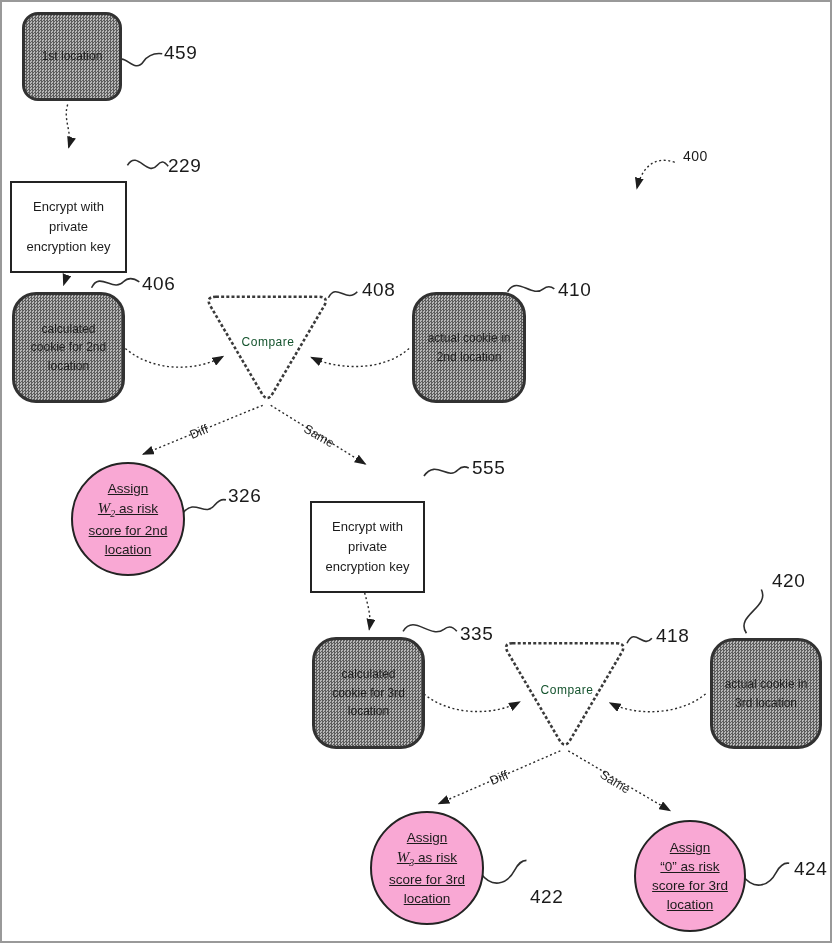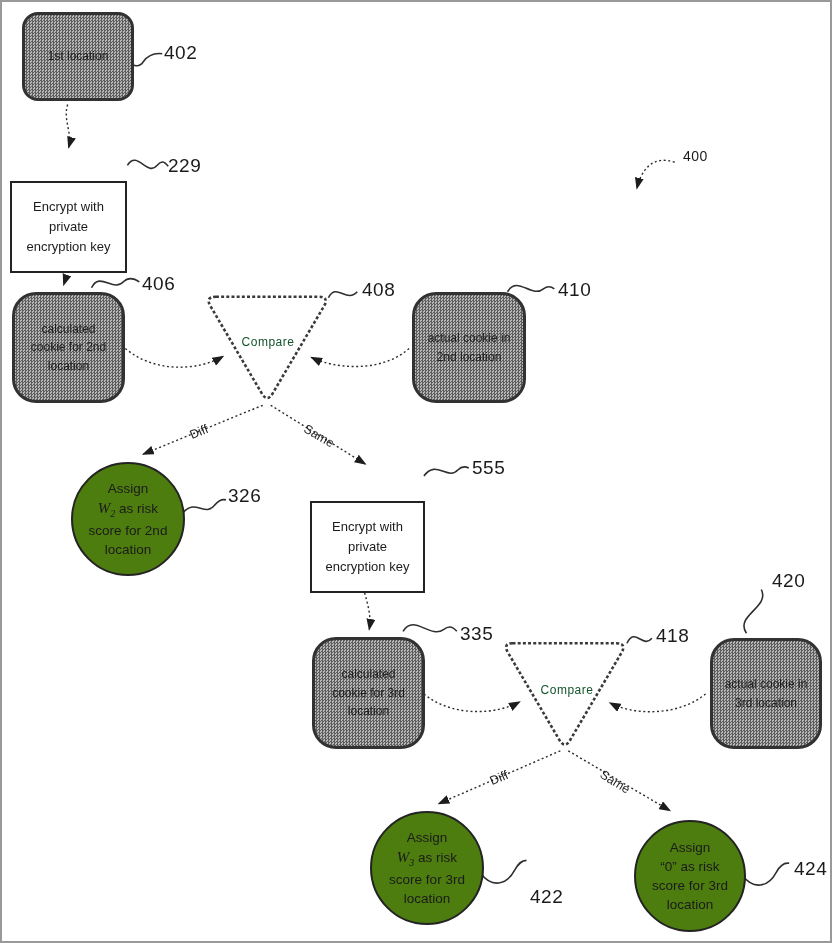--- a/index.html
+++ b/index.html
@@ -19,24 +19,24 @@
     text-align:center; color:rgba(5,5,5,0.78);
     font-size:12px; line-height:1.55; white-space:pre-line;
   }
   .wbox {
     position:absolute; background:#fff; border:2px solid #232323;
     box-sizing:border-box;
     display:flex; align-items:center; justify-content:center;
     text-align:center; font-size:13px; line-height:1.55; white-space:pre-line;margin-top:28px;
   }
   .circle {
-    position:absolute; background:#4d7c0f; border:2px solid #232323;
+    position:absolute; background:#f9a8d4; border:2px solid #232323;
     border-radius:50%; box-sizing:border-box;
     display:flex; flex-direction:column; align-items:center; justify-content:center;
-    text-align:center; font-size:13.5px; line-height:1.42;
+    text-align:center; font-size:13.5px; line-height:1.42;text-decoration:underline;
   }
   .wvar { font-family:"Liberation Serif", serif; font-style:italic; font-size:15px; }
   .wvar sub { font-size:10px; }
   .ref {
     position:absolute; font-size:19px; color:#1b1b1b; letter-spacing:0.5px;
   }
   .fig-ref { font-weight:normal; font-size:14px; }
   .compare-label {
     position:absolute; width:100px; text-align:center;
     color:#14532d; font-size:12px; letter-spacing:0.5px;
@@ -86,21 +86,21 @@
       <path d="M 182 513 C 194 498, 204 518, 214 505 C 218 500, 221 499, 225 500"></path>
       <path d="M 424 476 C 436 459, 448 481, 458 470 C 462 466, 465 466, 469 468"></path>
       <path d="M 403 632 C 414 614, 430 640, 444 630 C 449 626, 453 627, 457 632"></path>
       <path d="M 628 644 C 636 627, 644 650, 653 639"></path>
       <path d="M 748 634 C 736 616, 772 608, 763 590"></path>
       <path d="M 481 875 C 492 890, 507 887, 515 872 C 519 865, 522 862, 527 862"></path>
       <path d="M 744 877 C 755 892, 770 889, 778 874 C 782 867, 786 864, 791 865"></path>
     </g>
   </svg>
 
-  <div class="shaded" style="left:20px;top:10px;width:112px;height:89px;border-radius:16px;">1st location</div>
+  <div class="shaded" style="left:20px;top:10px;width:100px;height:89px;border-radius:16px;">1st location</div>
 
   <div class="wbox" style="left:8px;top:151px;width:117px;height:92px;">Encrypt with
 private
 encryption key</div>
 
   <div class="shaded" style="left:10px;top:290px;width:113px;height:111px;border-radius:24px;">calculated
 cookie for 2nd
 location</div>
 
   <div class="compare-label" style="left:216px;top:333px;">Compare</div>
@@ -140,21 +140,21 @@
     <div>“0” as risk</div>
     <div>score for 3rd</div>
     <div>location</div>
   </div>
 
   <div class="edge-label" style="left:197px;top:430px;--r:-23deg;">Diff</div>
   <div class="edge-label" style="left:317px;top:434px;--r:30deg;">Same</div>
   <div class="edge-label" style="left:497px;top:776px;--r:-23deg;">Diff</div>
   <div class="edge-label" style="left:613px;top:780px;--r:32deg;">Same</div>
 
-  <div class="ref" style="left:162px;top:40px;">402</div>
+  <div class="ref" style="left:162px;top:40px;">459</div>
   <div class="ref" style="left:166px;top:153px;">229</div>
   <div class="ref" style="left:140px;top:271px;">406</div>
   <div class="ref" style="left:360px;top:277px;">408</div>
   <div class="ref" style="left:556px;top:277px;">410</div>
   <div class="ref" style="left:226px;top:483px;">326</div>
   <div class="ref" style="left:470px;top:455px;">555</div>
   <div class="ref" style="left:458px;top:621px;">335</div>
   <div class="ref" style="left:654px;top:623px;">418</div>
   <div class="ref" style="left:770px;top:568px;">420</div>
   <div class="ref" style="left:528px;top:848px;margin-top:36px;">422</div>

